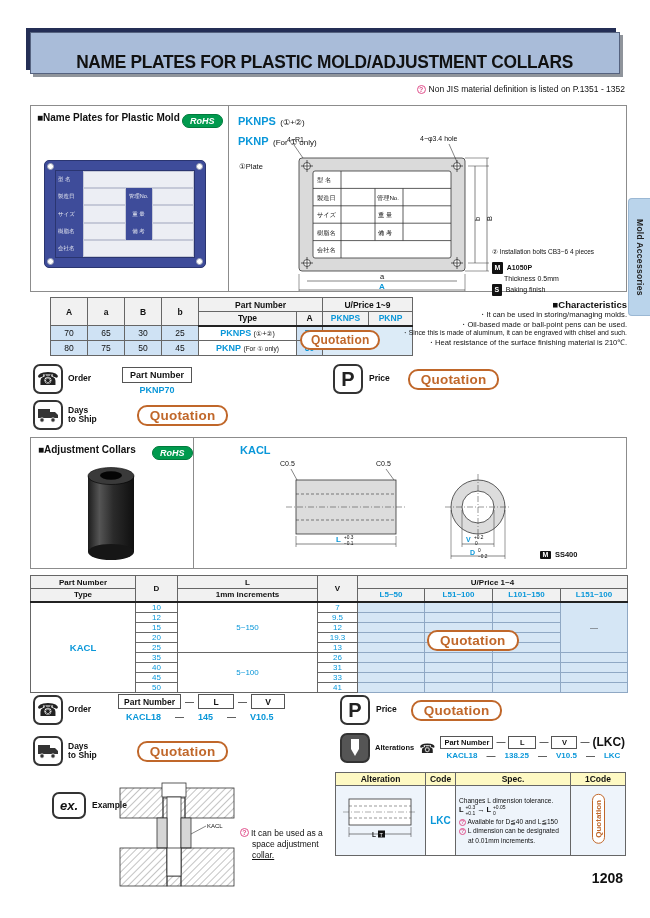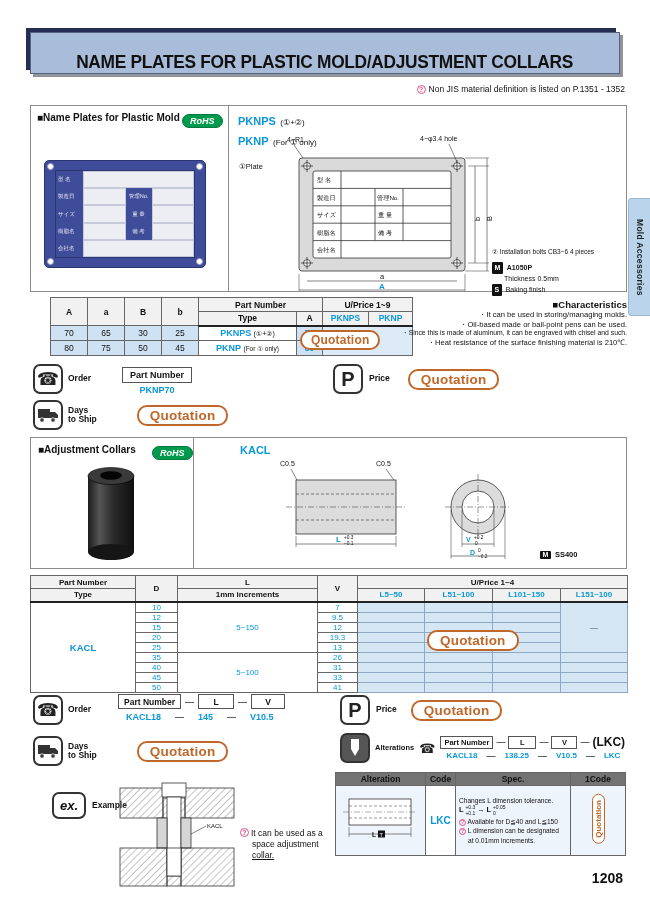--- a/index.html
+++ b/index.html
@@ -76,21 +76,21 @@
 
   #t2 { position:absolute; left:30px; top:575px; width:597px; }
   #t2 th, #t2 td { border:1px solid #666; text-align:center; overflow:hidden; white-space:nowrap; }
   #t2 th { background:#f1f1f1; font-size:8px; height:13px; }
   #t2 td { font-size:8px; height:10px; }
   #t2 .pc { background:#d5e6f5; border-color:#8fa8c4; }
   #t2 tr.hdr2 th { border-bottom:2px solid #222; }
 
   #t3 { position:absolute; left:335px; top:772px; width:290px; }
   #t3 th, #t3 td { border:1px solid #666; text-align:center; overflow:hidden; }
-  #t3 th { background:#737373; font-size:8.5px; height:13px; }
+  #t3 th { background:#fef9c3; font-size:8.5px; height:13px; }
   #t3 td { background:#eef4fb; height:70px; }
 
   .tol { display:inline-flex; flex-direction:column; font-size:5px; line-height:1.1; vertical-align:middle;
     text-align:left; color:#111; font-weight:normal; }
 
   #chars { left:385px; top:299px; width:242px;text-align:right; }
   #chars .ttl { font-size:9.5px; font-weight:bold; }
   #chars .it { font-size:7.6px; line-height:1.28; }
   #chars .it.sm { font-size:6.8px; }
 

